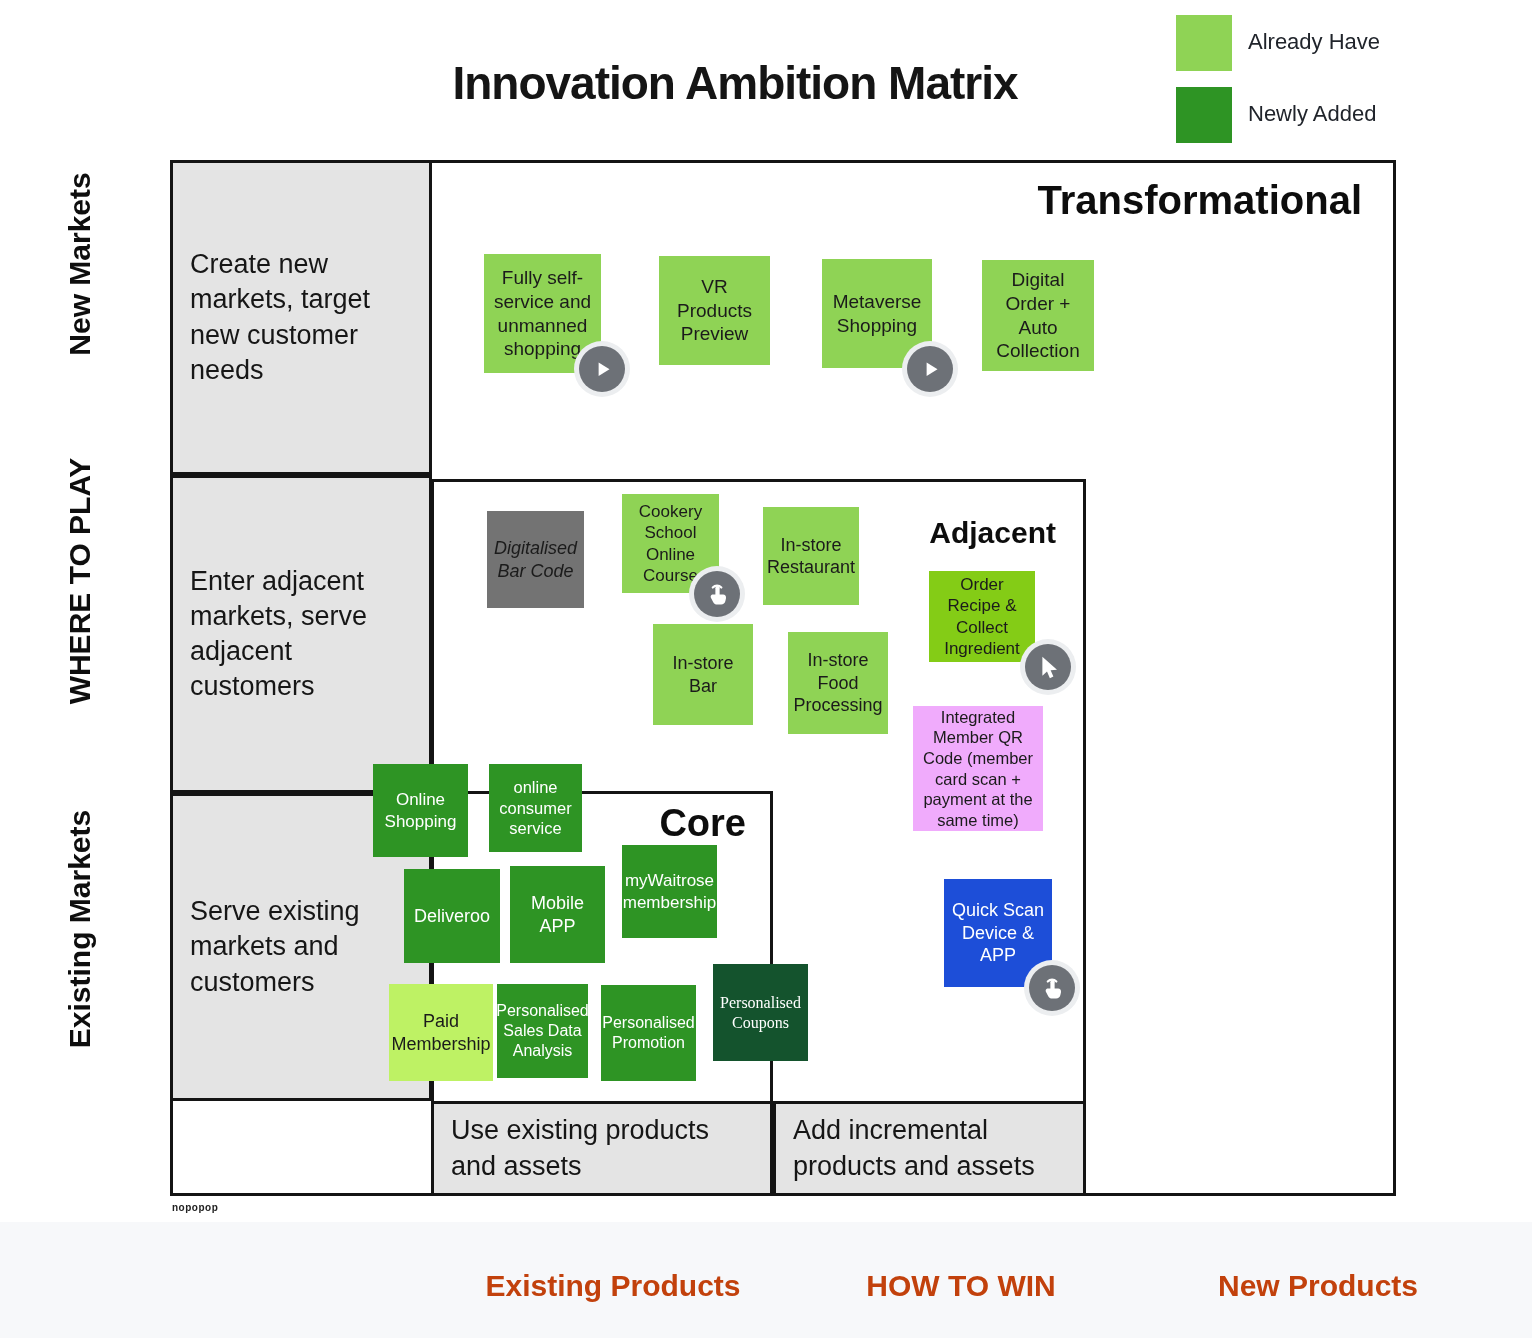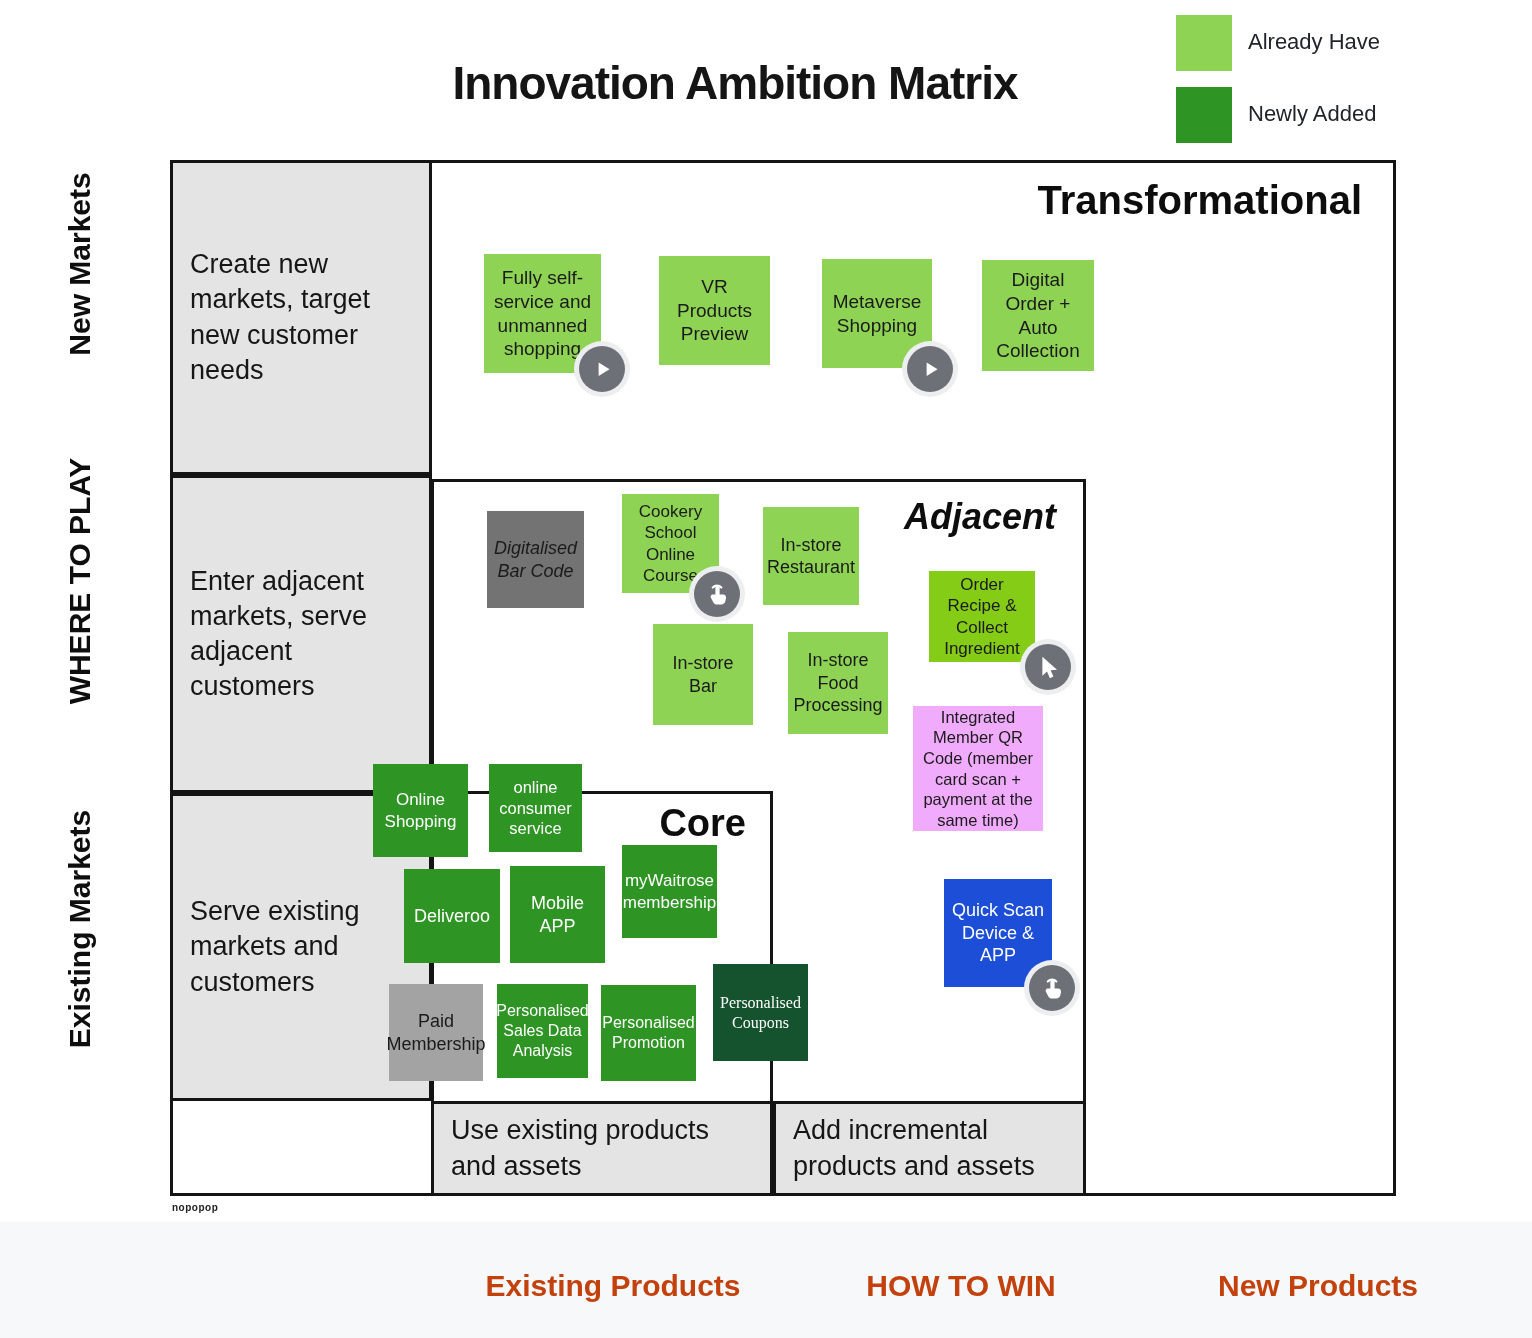--- a/index.html
+++ b/index.html
@@ -25,21 +25,21 @@
   .box { position:absolute; border:3px solid #141414; box-sizing:border-box;
     background:transparent; z-index:1; }
 
   .desc-cell, .strip-cell { position:absolute; background:#e4e4e4; border:3px solid #141414;
     box-sizing:border-box; display:flex; align-items:center; padding:0 16px 0 17px;
     font-size:27px; line-height:1.3; color:#161616; z-index:2; }
 
   .zone-label { position:absolute; font-weight:bold; color:#0d0d0d; z-index:3;
     text-align:right; white-space:nowrap; }
   .zone-outer  { left:1000px; top:178px; width:362px; font-size:40px; }
-  .zone-middle { left:880px;  top:496px; width:176px; font-size:36px;font-style:italic; }
+  .zone-middle { left:880px;  top:516px; width:176px; font-size:30px; }
   .zone-inner  { left:600px;  top:802px; width:146px; font-size:38px; }
 
   .note { position:absolute; display:flex; align-items:center; justify-content:center;
     text-align:center; padding:5px; box-sizing:border-box; z-index:5; line-height:1.25; }
   .note.light { color:#1b1b1b; }
   .note.dark  { color:#ffffff; }
 
   .badge { position:absolute; width:46px; height:46px; border-radius:50%;
     background:#6d7177; box-shadow:0 0 0 5px #eceef0;
     display:flex; align-items:center; justify-content:center; z-index:6; }
@@ -150,21 +150,21 @@
     </div>
     <div class="note dark" style="left: 404px; top: 869px; width: 96px; height: 94px; font-size: 18px; background: rgb(46, 148, 36);">
       <span>Deliveroo</span>
     </div>
     <div class="note dark" style="left: 510px; top: 866px; width: 95px; height: 97px; font-size: 18px; background: rgb(46, 148, 36);">
       <span>Mobile APP</span>
     </div>
     <div class="note dark" style="left: 622px; top: 845px; width: 95px; height: 93px; font-size: 17px; background: rgb(46, 148, 36);">
       <span>myWaitrose membership</span>
     </div>
-    <div class="note light" style="left: 389px; top: 984px; width: 94px; height: 97px; font-size: 18px; background: #a3a3a3;">
+    <div class="note light" style="left: 389px; top: 984px; width: 104px; height: 97px; font-size: 18px; background: #bef264;">
       <span>Paid Membership</span>
     </div>
     <div class="note dark" style="left: 497px; top: 984px; width: 91px; height: 94px; font-size: 16px; background: rgb(46, 148, 36);">
       <span>Personalised Sales Data Analysis</span>
     </div>
     <div class="note dark" style="left: 601px; top: 985px; width: 95px; height: 96px; font-size: 16px; background: rgb(46, 148, 36);">
       <span>Personalised Promotion</span>
     </div>
     <div class="note dark" style="left: 713px; top: 964px; width: 95px; height: 97px; font-size: 16px; background: #14532d; font-family: Liberation Serif, serif;">
       <span>Personalised Coupons</span>

